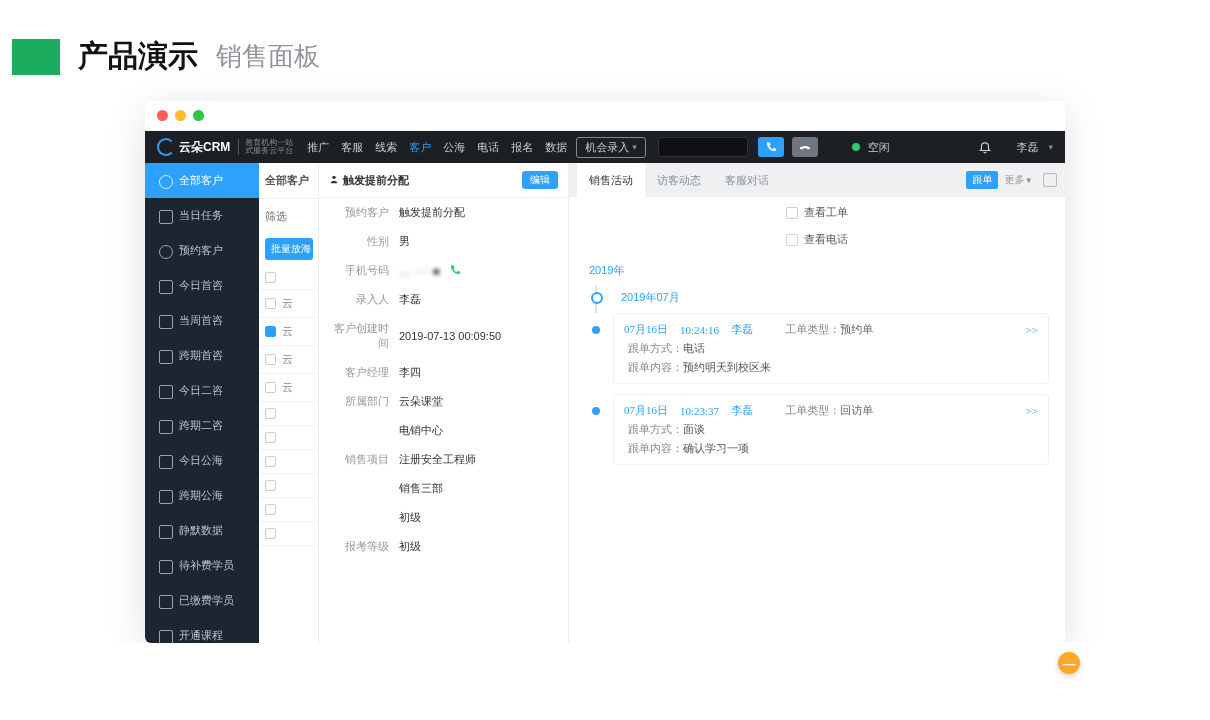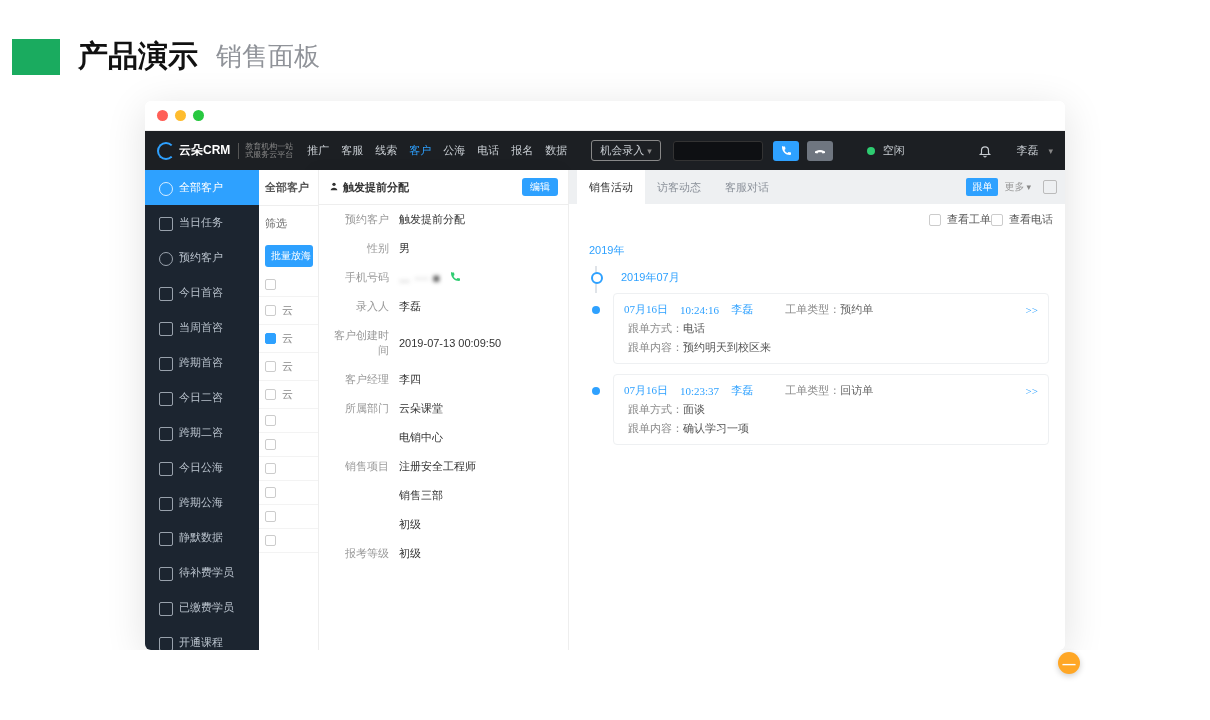--- a/index.html
+++ b/index.html
@@ -37,37 +37,37 @@
   .titlebar {
     height: 30px; display: flex; align-items: center; padding: 0 12px; gap: 7px;
     background: #fff; border-bottom: 1px solid #f0f0f0;
   }
   .tl-dot { width: 11px; height: 11px; border-radius: 50%; }
   .dot-red { background: #ff5f57; }
   .dot-yellow { background: #febc2e; }
   .dot-green { background: #28c840; }
 
   .topbar {
-    height: 39px; background: #1c1f23; display: flex; align-items: center;
+    height: 32px; background: #1c1f23; display: flex; align-items: center;
     padding: 0 12px; color: #d0d4d8; font-size: 11px; gap: 4px;
   }
   .logo {
     display: flex; align-items: center; gap: 4px; margin-right: 10px;
   }
   .logo-c {
     width: 18px; height: 18px; border: 2px solid #2ea1ff; border-right-color: transparent;
     border-radius: 50%;
   }
   .logo-text { color: #fff; font-weight: 600; font-size: 12px; }
   .logo-sub { font-size: 8px; color: #888; line-height: 1; border-left: 1px solid #555; padding-left: 6px; margin-left: 4px;}
   .topnav { display: flex; gap: 12px; }
   .topnav a { color: #c8cdd2; text-decoration: none; cursor: pointer; }
   .topnav a.active { color: #2ea1ff; }
   .top-btn-outline {
-    border: 1px solid #888; border-radius: 3px; padding: 2px 8px; margin-left: 20px;
+    border: 1px solid #888; border-radius: 3px; padding: 2px 8px; margin-left: 5px;
     color: #c8cdd2; display: flex; align-items: center; gap: 3px; cursor: pointer;
   }
   .top-search {
     width: 90px; height: 20px; background: #0e1013; border: 1px solid #333; border-radius: 3px;
     margin-left: 8px;
   }
   .icon-btn-blue {
     width: 26px; height: 20px; background: #2ea1ff; border-radius: 3px;
     display: flex; align-items: center; justify-content: center; color: #fff; font-size: 11px;
     margin-left: 6px; cursor: pointer;
@@ -142,22 +142,22 @@
   .right-tab {
     padding: 0 12px; height: 34px; display: flex; align-items: center; color: #8a9099; cursor: pointer;
   }
   .right-tab.active { background: #fff; color: #333; }
   .right-tabs .spacer { flex: 1; }
   .tag-blue { background: #2ea1ff; color: #fff; font-size: 10px; padding: 2px 6px; border-radius: 2px; }
   .more-link { color: #999; font-size: 10px; display: flex; align-items: center; gap: 2px; cursor: pointer;}
   .sq-ic { width: 14px; height: 14px; border: 1px solid #bbb; border-radius: 2px; margin-left: 6px; cursor: pointer;}
 
   .filter-row {
-    display: flex; align-items: center; justify-content: flex-end; gap: 0;
-    padding: 8px 12px; font-size: 11px; color: #555;
+    display: flex; align-items: center; justify-content: flex-end; gap: 12px;
+    padding: 8px 12px; font-size: 11px; color: #555; flex-direction: column;
   }
   .chk { width: 12px; height: 12px; border: 1px solid #ccc; border-radius: 2px; }
   .filter-item { display: flex; align-items: center; gap: 6px; cursor: pointer; }
 
   .timeline { padding: 4px 16px; font-size: 11px; overflow: auto; flex: 1; }
   .tl-year { color: #2ea1ff; padding: 4px 0 8px 4px; }
   .tl-month { color: #2ea1ff; padding: 4px 0 8px 24px; border-left: 2px solid #dfe3e8; margin-left: 10px; position: relative;}
   .tl-month::before { content:""; position:absolute; left:-6px; top:6px; width:8px; height:8px; border:2px solid #2ea1ff; background:#fff; border-radius:50%; }
   .tl-card {
     border: 1px solid #eef0f2; border-radius: 4px; margin-left: 28px; margin-bottom: 10px;

